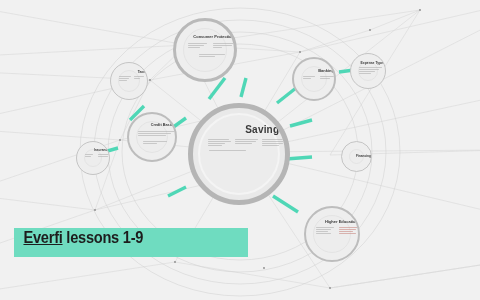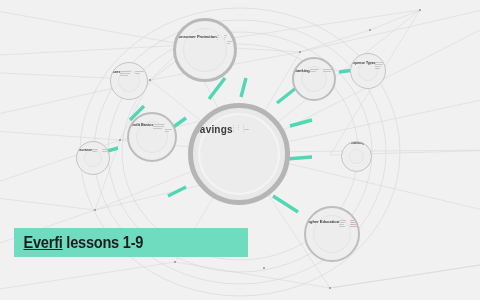--- a/index.html
+++ b/index.html
@@ -31,22 +31,22 @@
     left: 0; top: 0;
     width: 480px;
     height: 300px;
   }
   .node {
     position: absolute;
     border-radius: 50%;
     background: #eeeeee;
     box-sizing: border-box;
     display: flex;
-    flex-direction: row;
-    align-items: flex-start;
+    flex-direction: column;
+    align-items: flex-end;
     overflow: hidden;
   }
   .node-ring {
     border: 3px solid #b9b9b9;
   }
   .node-ring-thin {
     border: 2px solid #bdbdbd;
   }
   .node-ring-hair {
     border: 1px solid #c4c4c4;
@@ -188,21 +188,20 @@
 
   
   #title-banner {
     position: absolute;
     left: 14px;
     top: 228px;
     width: 234px;
     height: 29px;
     background: #6fdcc0;
     display: flex;
-    align-items: center;
     z-index: 10;
   }
   #title-text {
     font-family: "Liberation Sans", sans-serif;
     font-size: 17px;
     font-weight: bold;
     color: #1d1d1d;
     letter-spacing: -0.3px;
     padding-left: 11px;
     transform: scaleX(0.86);

